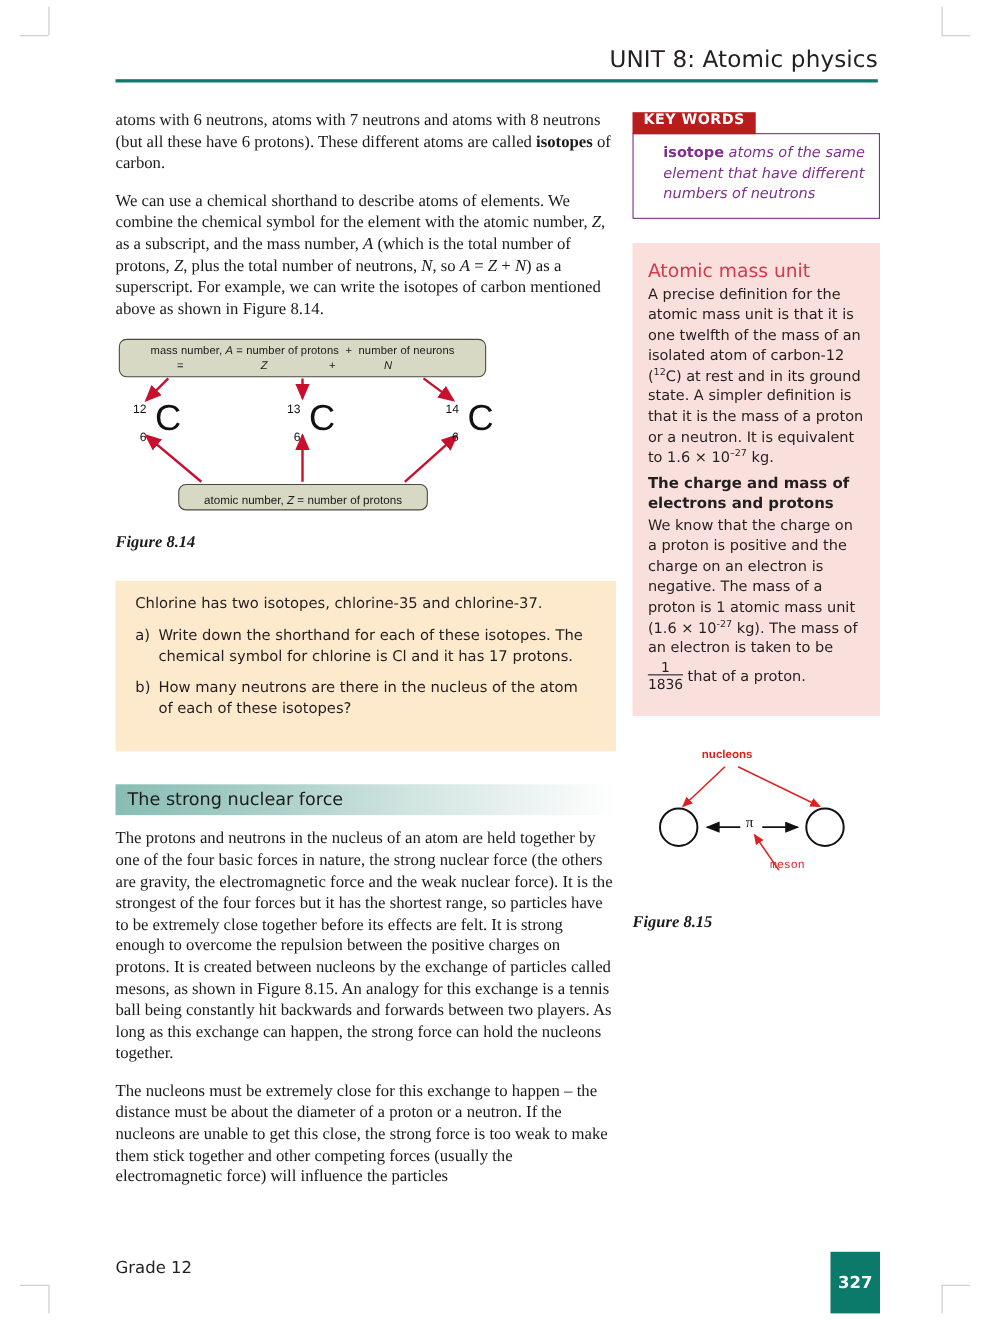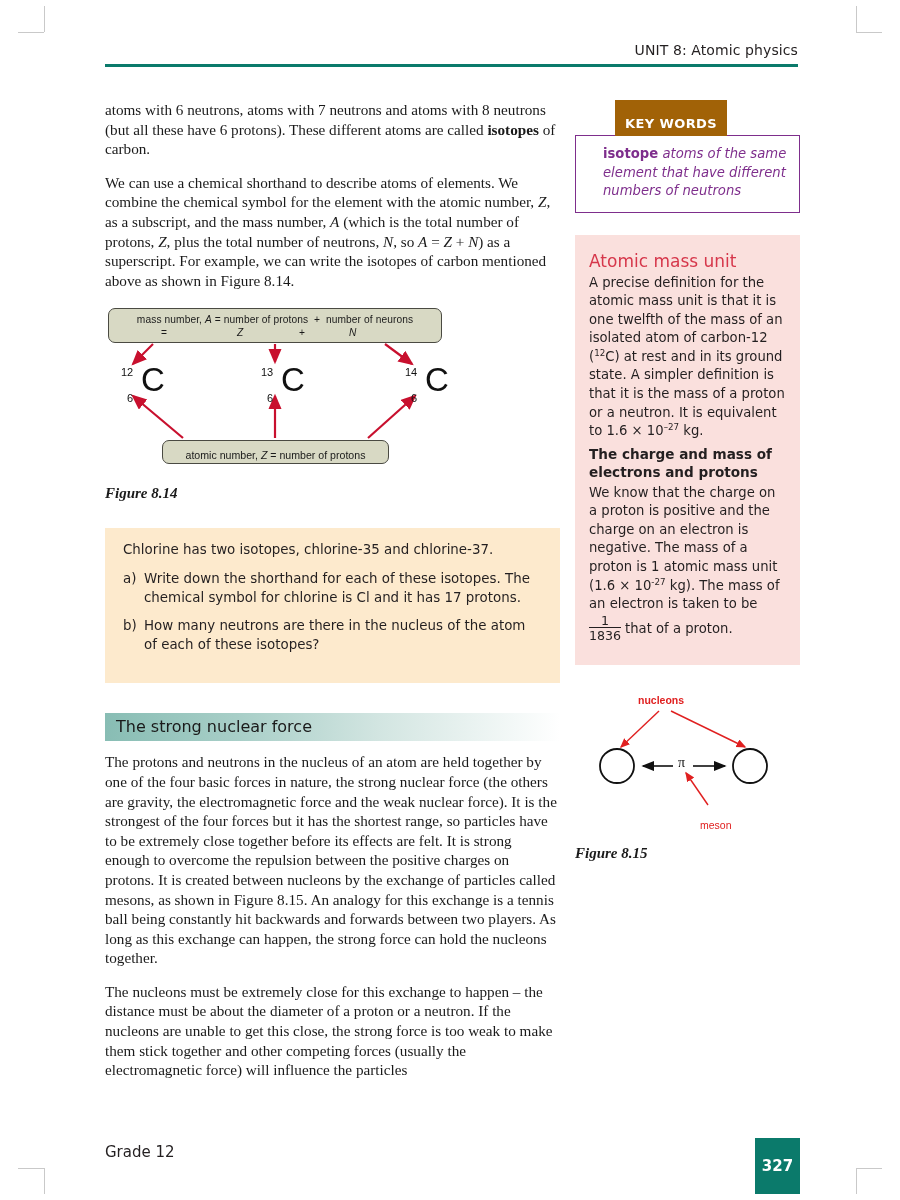--- a/index.html
+++ b/index.html
@@ -24,21 +24,21 @@
   
   .header {
     position: absolute;
     left: 105px;
     top: 42px;
     width: 693px;
     text-align: right;
   }
   .header-title {
     font-family: "DejaVu Sans", sans-serif;
-    font-size: 14px;
+    font-size: 21px;
     color: #231f20;
     letter-spacing: .1px;
     padding-bottom: 6px;
   }
   .header-rule {
     height: 2.5px;
     background: #0b7a6b;
     width: 100%;
   }
 
@@ -168,28 +168,27 @@
     font-size: 16px;
     color: #1a1a1a;
     padding: 4px 0 0 11px;
     box-sizing: border-box;
   }
   .sec-body { margin-top: 11px; }
 
   
   .kw-tab {
     display: inline-block;
-    background: #a16207;
+    background: #b91c1c;
     color: #ffffff;
     font-family: "DejaVu Sans", sans-serif;
     font-weight: bold;
     font-size: 13px;
     letter-spacing: .4px;
-    padding: 16px 10px 5px 10px;
-    margin-left: 40px;
+    padding: 0 10px 5px 10px;
   }
   .kw-box {
     border: 1.3px solid #7e2e8c;
     padding: 9px 10px 11px 11px;
     margin-top: -1px;
     box-sizing: border-box;
     width: 225px;
   }
   .kw-entry {
     font-family: "DejaVu Sans", sans-serif;
@@ -242,21 +241,21 @@
   
   .fig815wrap { margin-top: 24px; width: 225px; }
   .fig815 { position: relative; width: 225px; height: 150px; }
   .fig815 .lbl {
     position: absolute;
     font-family: "Liberation Sans", sans-serif;
     font-size: 10.5px;
     color: #e02020;
   }
   #lbl-nucleons { left: 63px; top: 5px; font-weight: bold; }
-  #lbl-meson    { left: 125px; top: 130px; }
+  #lbl-meson    { left: 125px; top: 106px; font-family: Liberation Mono, monospace; }
   .fig815 .pi {
     position: absolute;
     left: 103px; top: 66px;
     font-family: "Liberation Serif", serif;
     font-size: 14px;
     color: #111;
   }
 
   
   .footer-grade {

